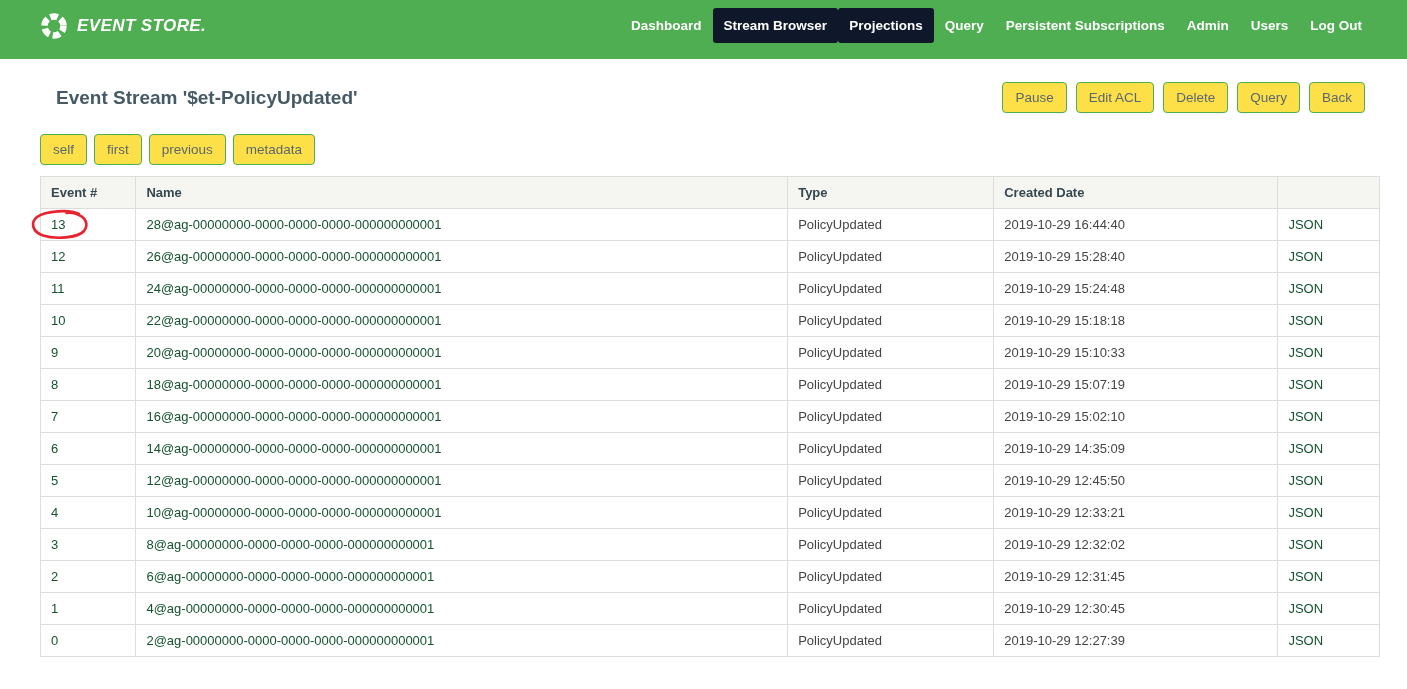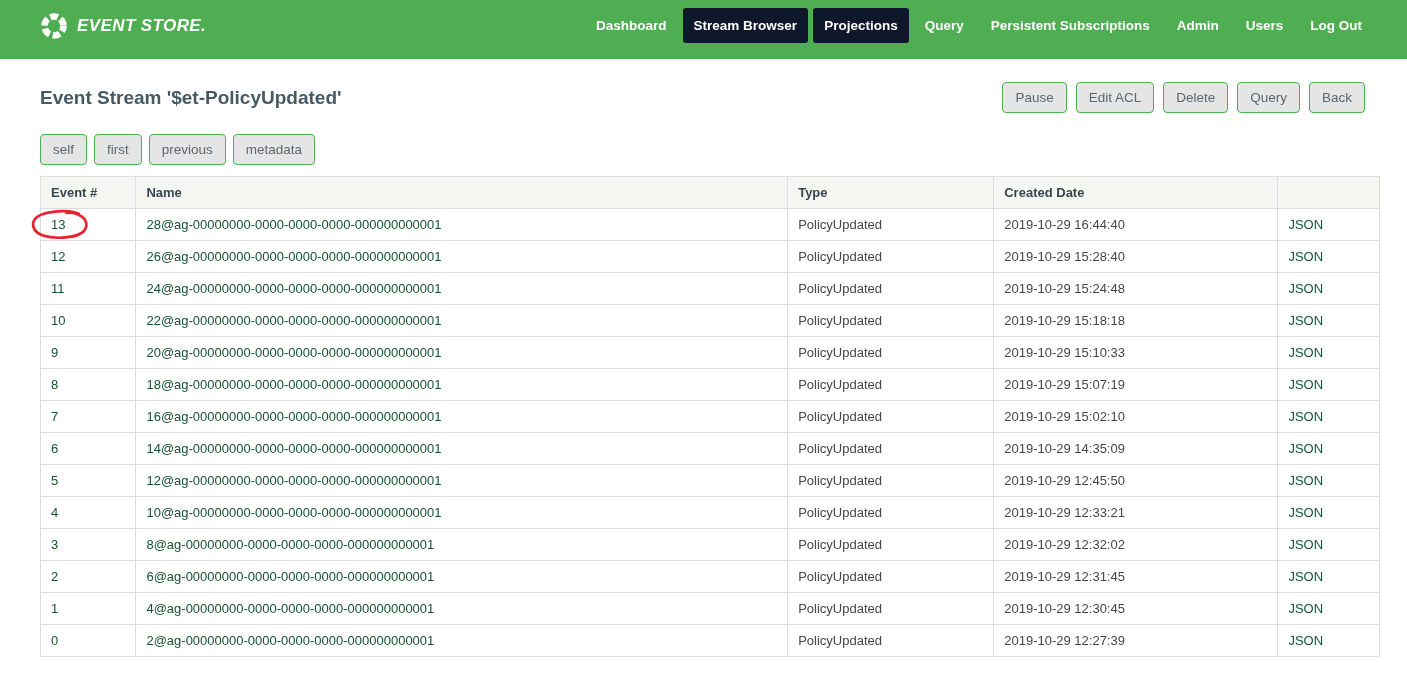--- a/index.html
+++ b/index.html
@@ -21,46 +21,47 @@
   }
   .logo { display: flex; align-items: center; gap: 9px; cursor: pointer; }
   .logo-icon { width: 28px; height: 28px; display: block; }
   .logo-text {
     color: #ffffff;
     font-weight: bold;
     font-style: italic;
     font-size: 17px;
     letter-spacing: 0.4px;
   }
-  .nav-items { display: flex; align-items: center; gap: 5px; }
+  .nav-items { display: flex; align-items: center; }
   .nav-item {
     color: #ffffff;
     font-weight: bold;
     font-size: 13.5px;
     padding: 10px 11px;
     border-radius: 3px;
     cursor: pointer;
     white-space: nowrap;
   }
   .nav-item.active { background: #0f172a; }
 
   
   .page-header {
     display: flex;
     justify-content: space-between;
     align-items: center;
     padding: 23px 42px 0 40px;
+    margin-left: 16px;
   }
   .page-title {
     font-size: 19px;
     font-weight: bold;
     color: #455a64;
   }
   .btn {
-    background: #e5e5e5;
+    background: #fde047;
     border: 1px solid #4caf50;
     color: #5b6770;
     border-radius: 4px;
     font-size: 13.5px;
     font-family: "Liberation Sans", sans-serif;
     padding: 7px 12px;
     cursor: pointer;
     white-space: nowrap;
   }
   .action-buttons { display: flex; gap: 9px; }

